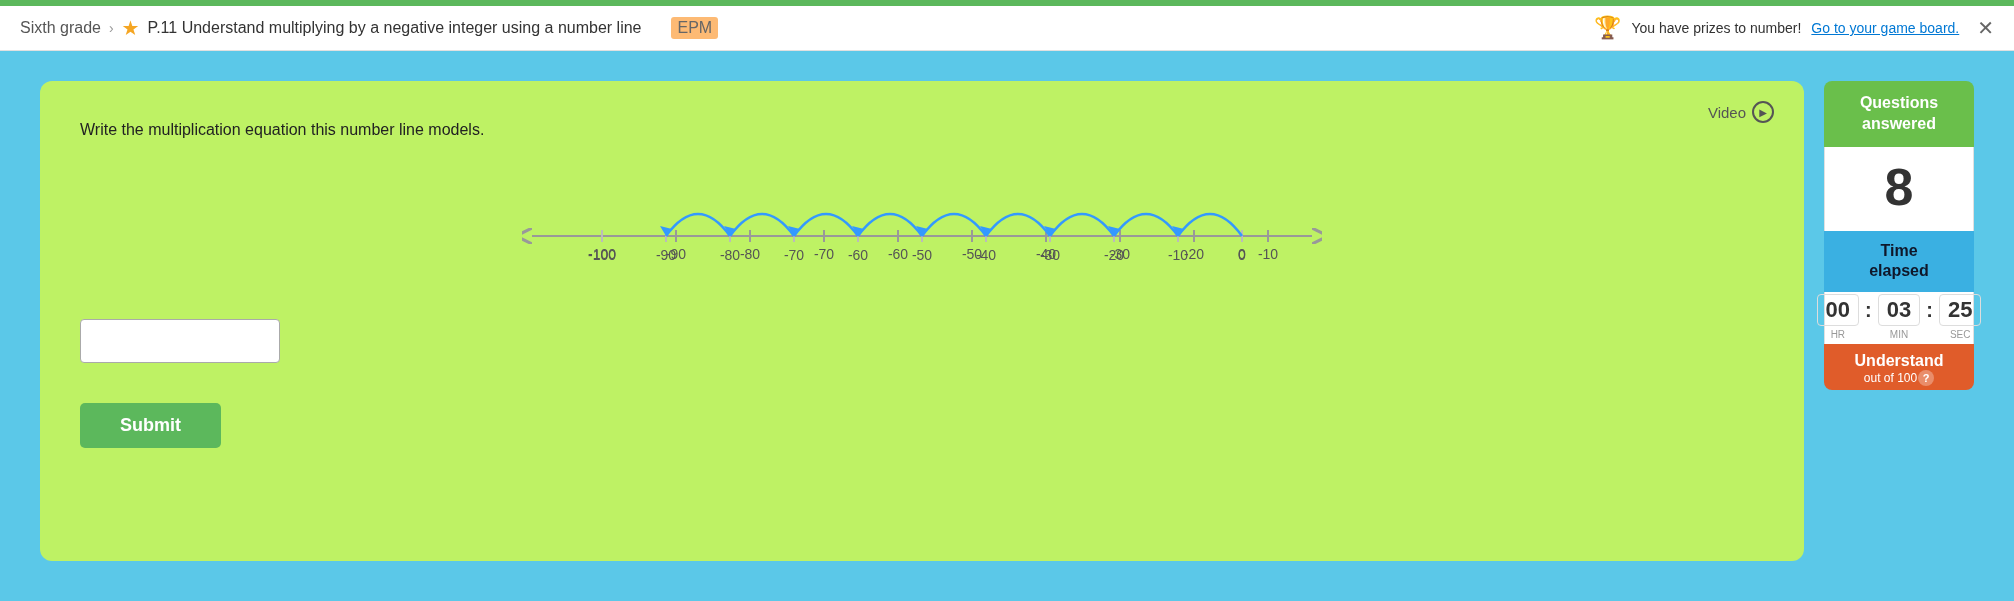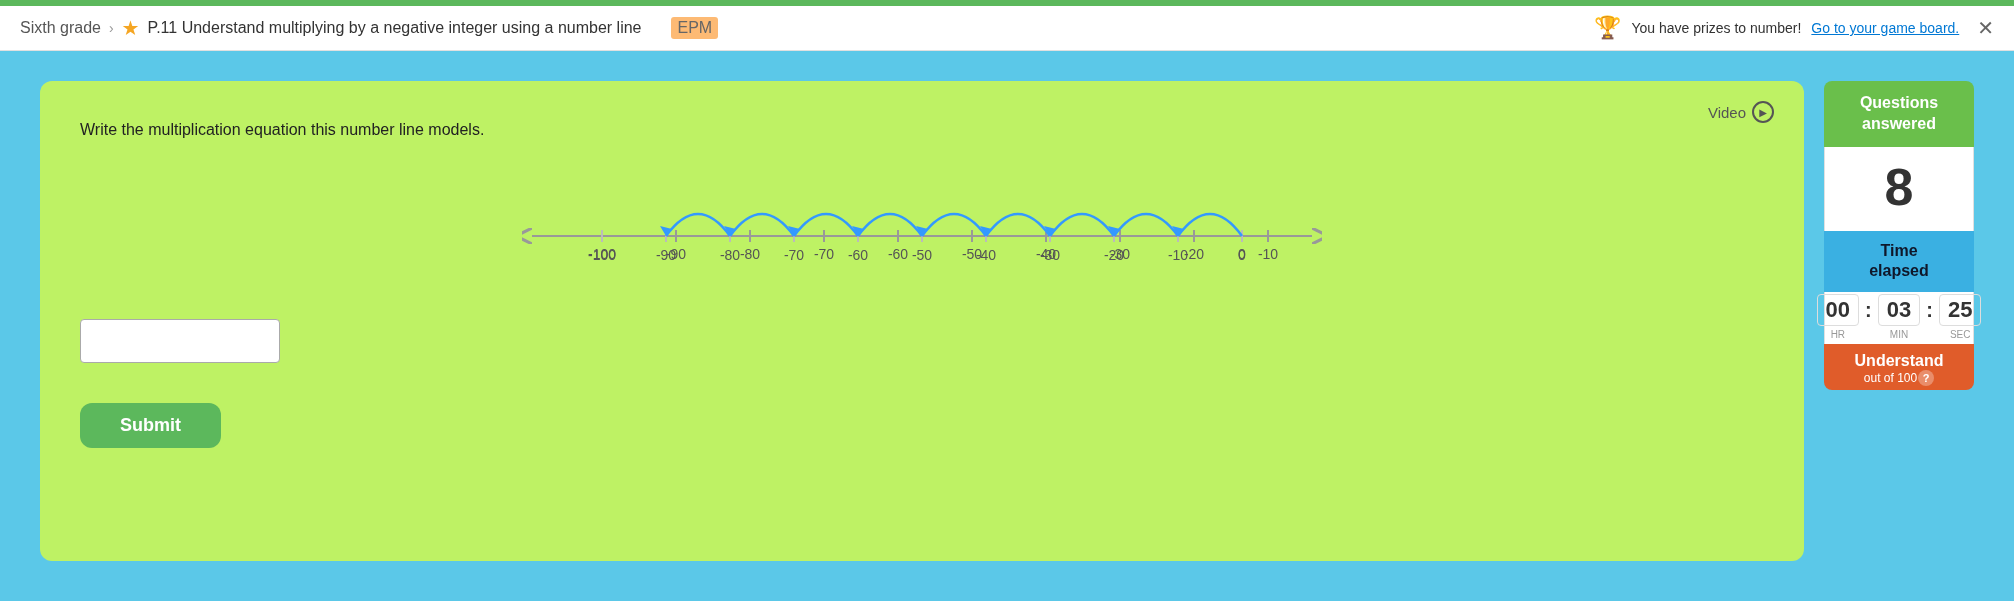--- a/index.html
+++ b/index.html
@@ -158,21 +158,21 @@
       font-size: 16px;
       padding: 0 10px;
       outline: none;
     }
 
     
     .submit-btn {
       background: #5cb85c;
       color: white;
       border: none;
-      border-radius: 12px;
+      border-radius: 5px;
       font-size: 18px;
       font-weight: bold;
       padding: 12px 40px;
       cursor: pointer;
       margin-top: 40px;
     }
 
     
     .sidebar {
       width: 150px;

